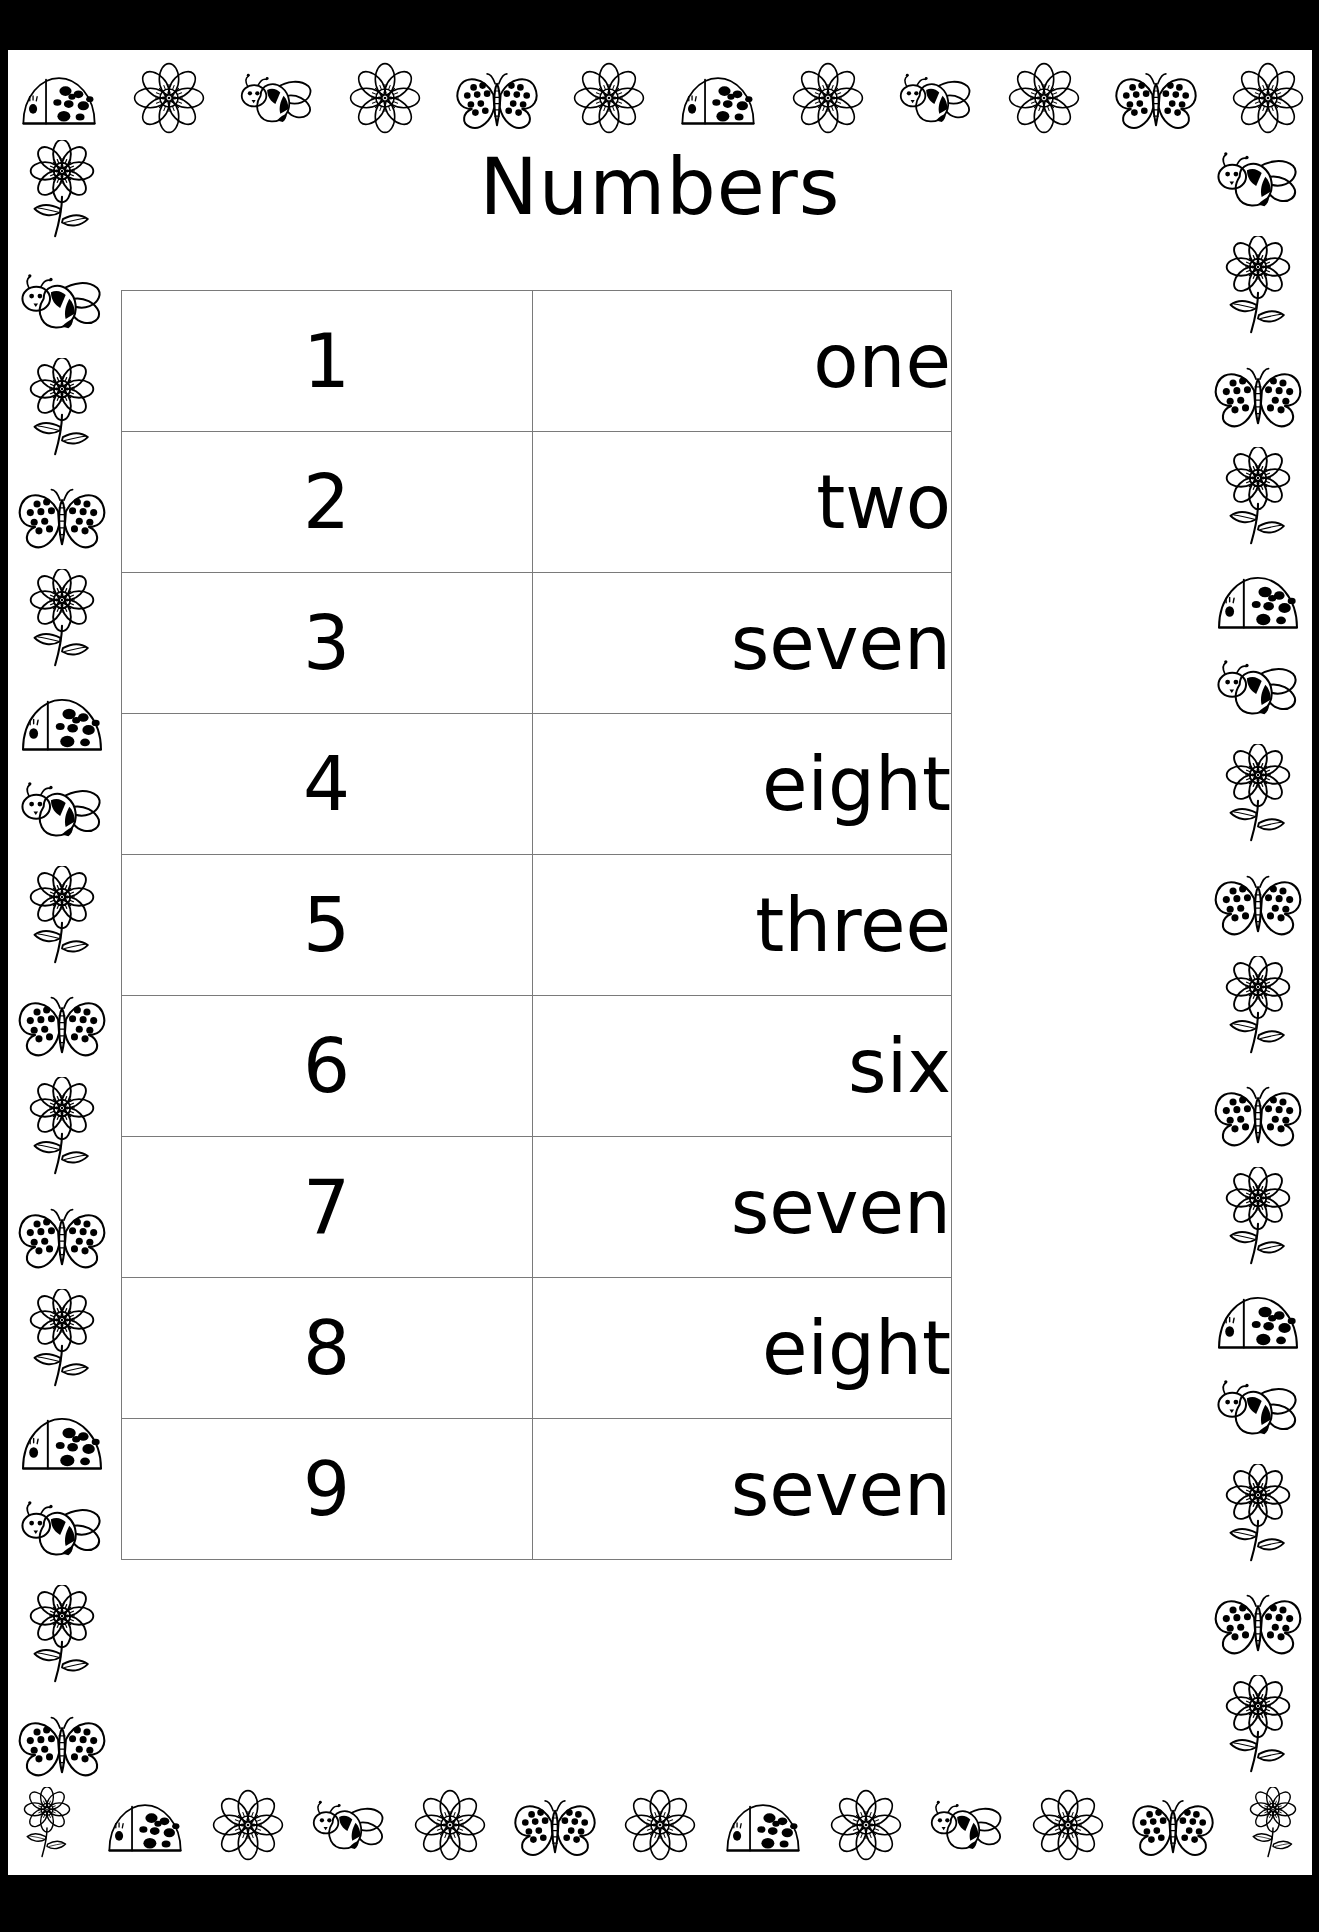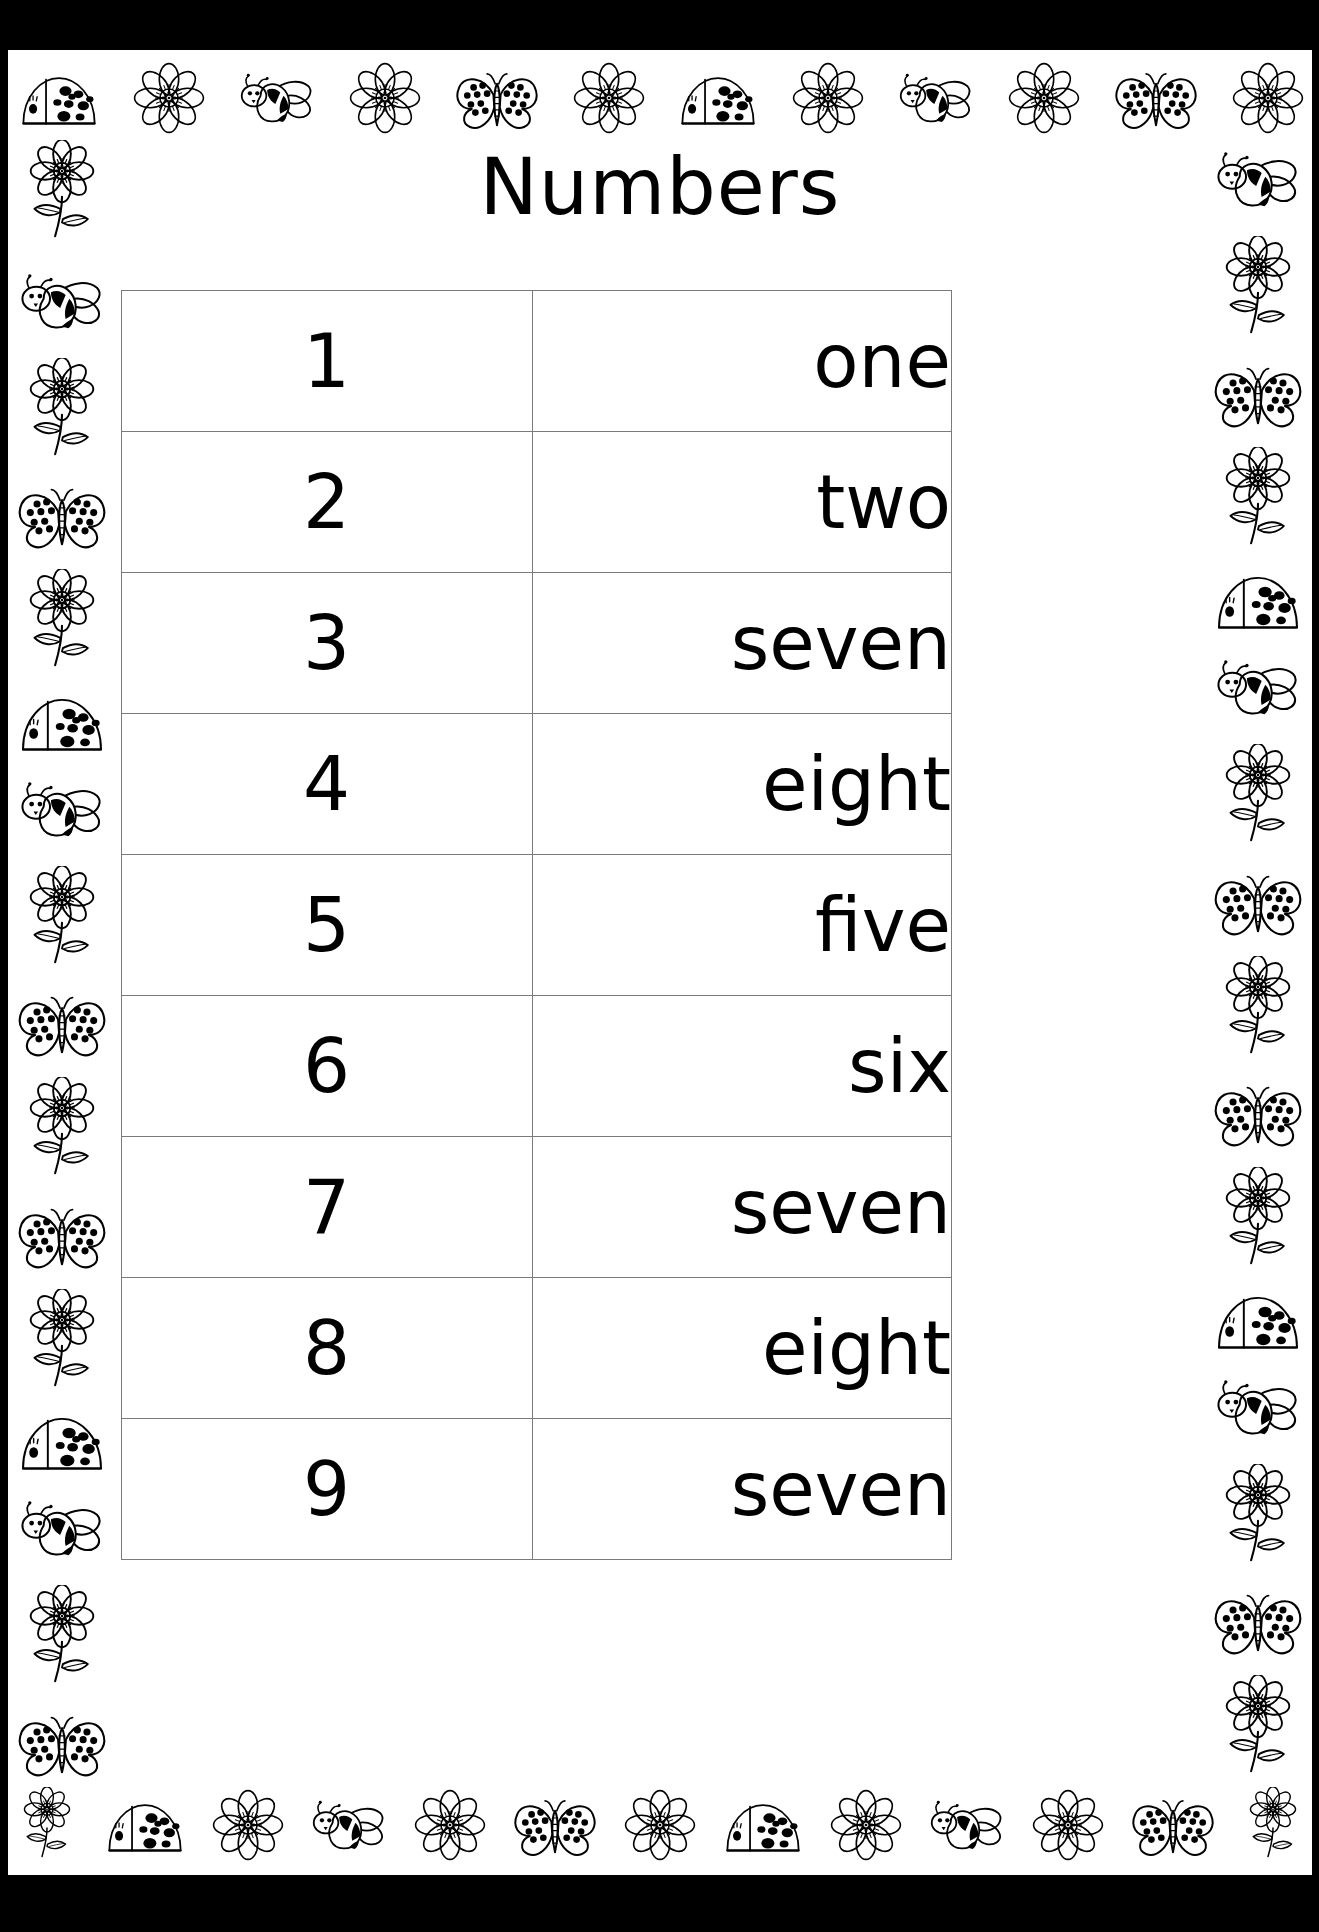--- a/index.html
+++ b/index.html
@@ -1922,21 +1922,21 @@
           <tr>
             <td class="digit-cell">3</td>
             <td class="word-cell">seven</td>
           </tr>
           <tr>
             <td class="digit-cell">4</td>
             <td class="word-cell">eight</td>
           </tr>
           <tr>
             <td class="digit-cell">5</td>
-            <td class="word-cell">five</td>
+            <td class="word-cell">three</td>
           </tr>
           <tr>
             <td class="digit-cell">6</td>
             <td class="word-cell">six</td>
           </tr>
           <tr>
             <td class="digit-cell">7</td>
             <td class="word-cell">seven</td>
           </tr>
           <tr>

